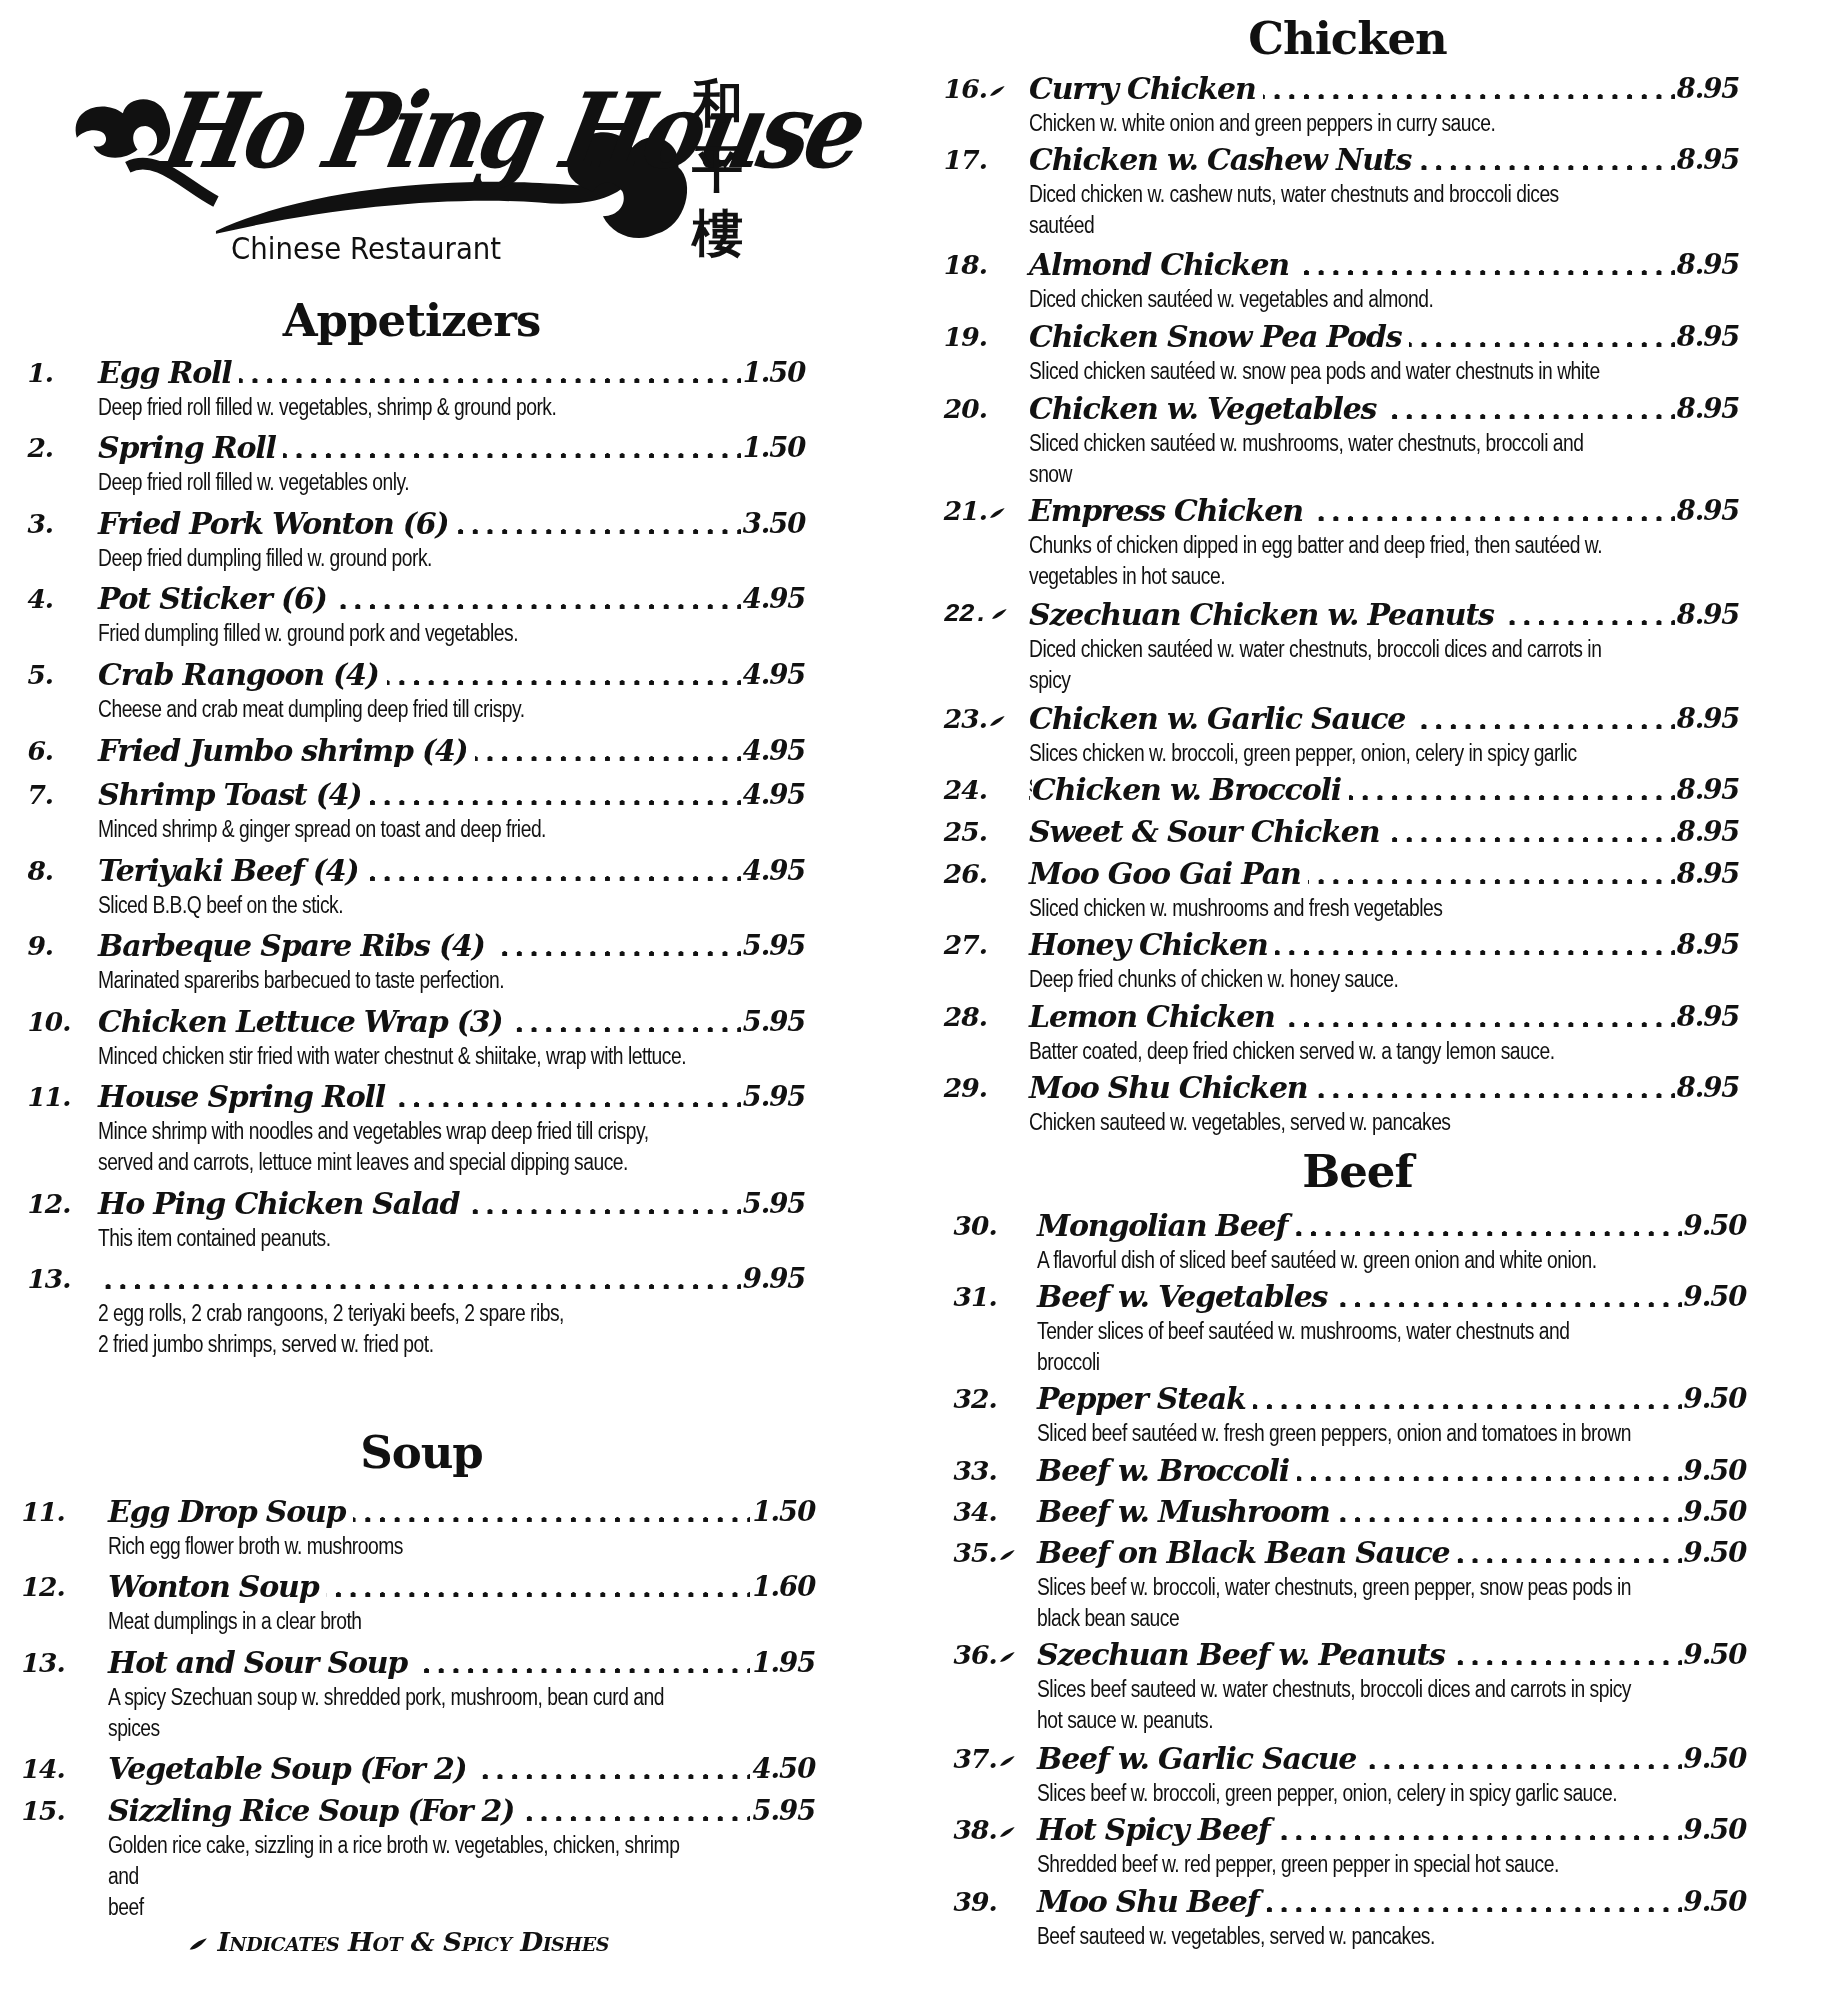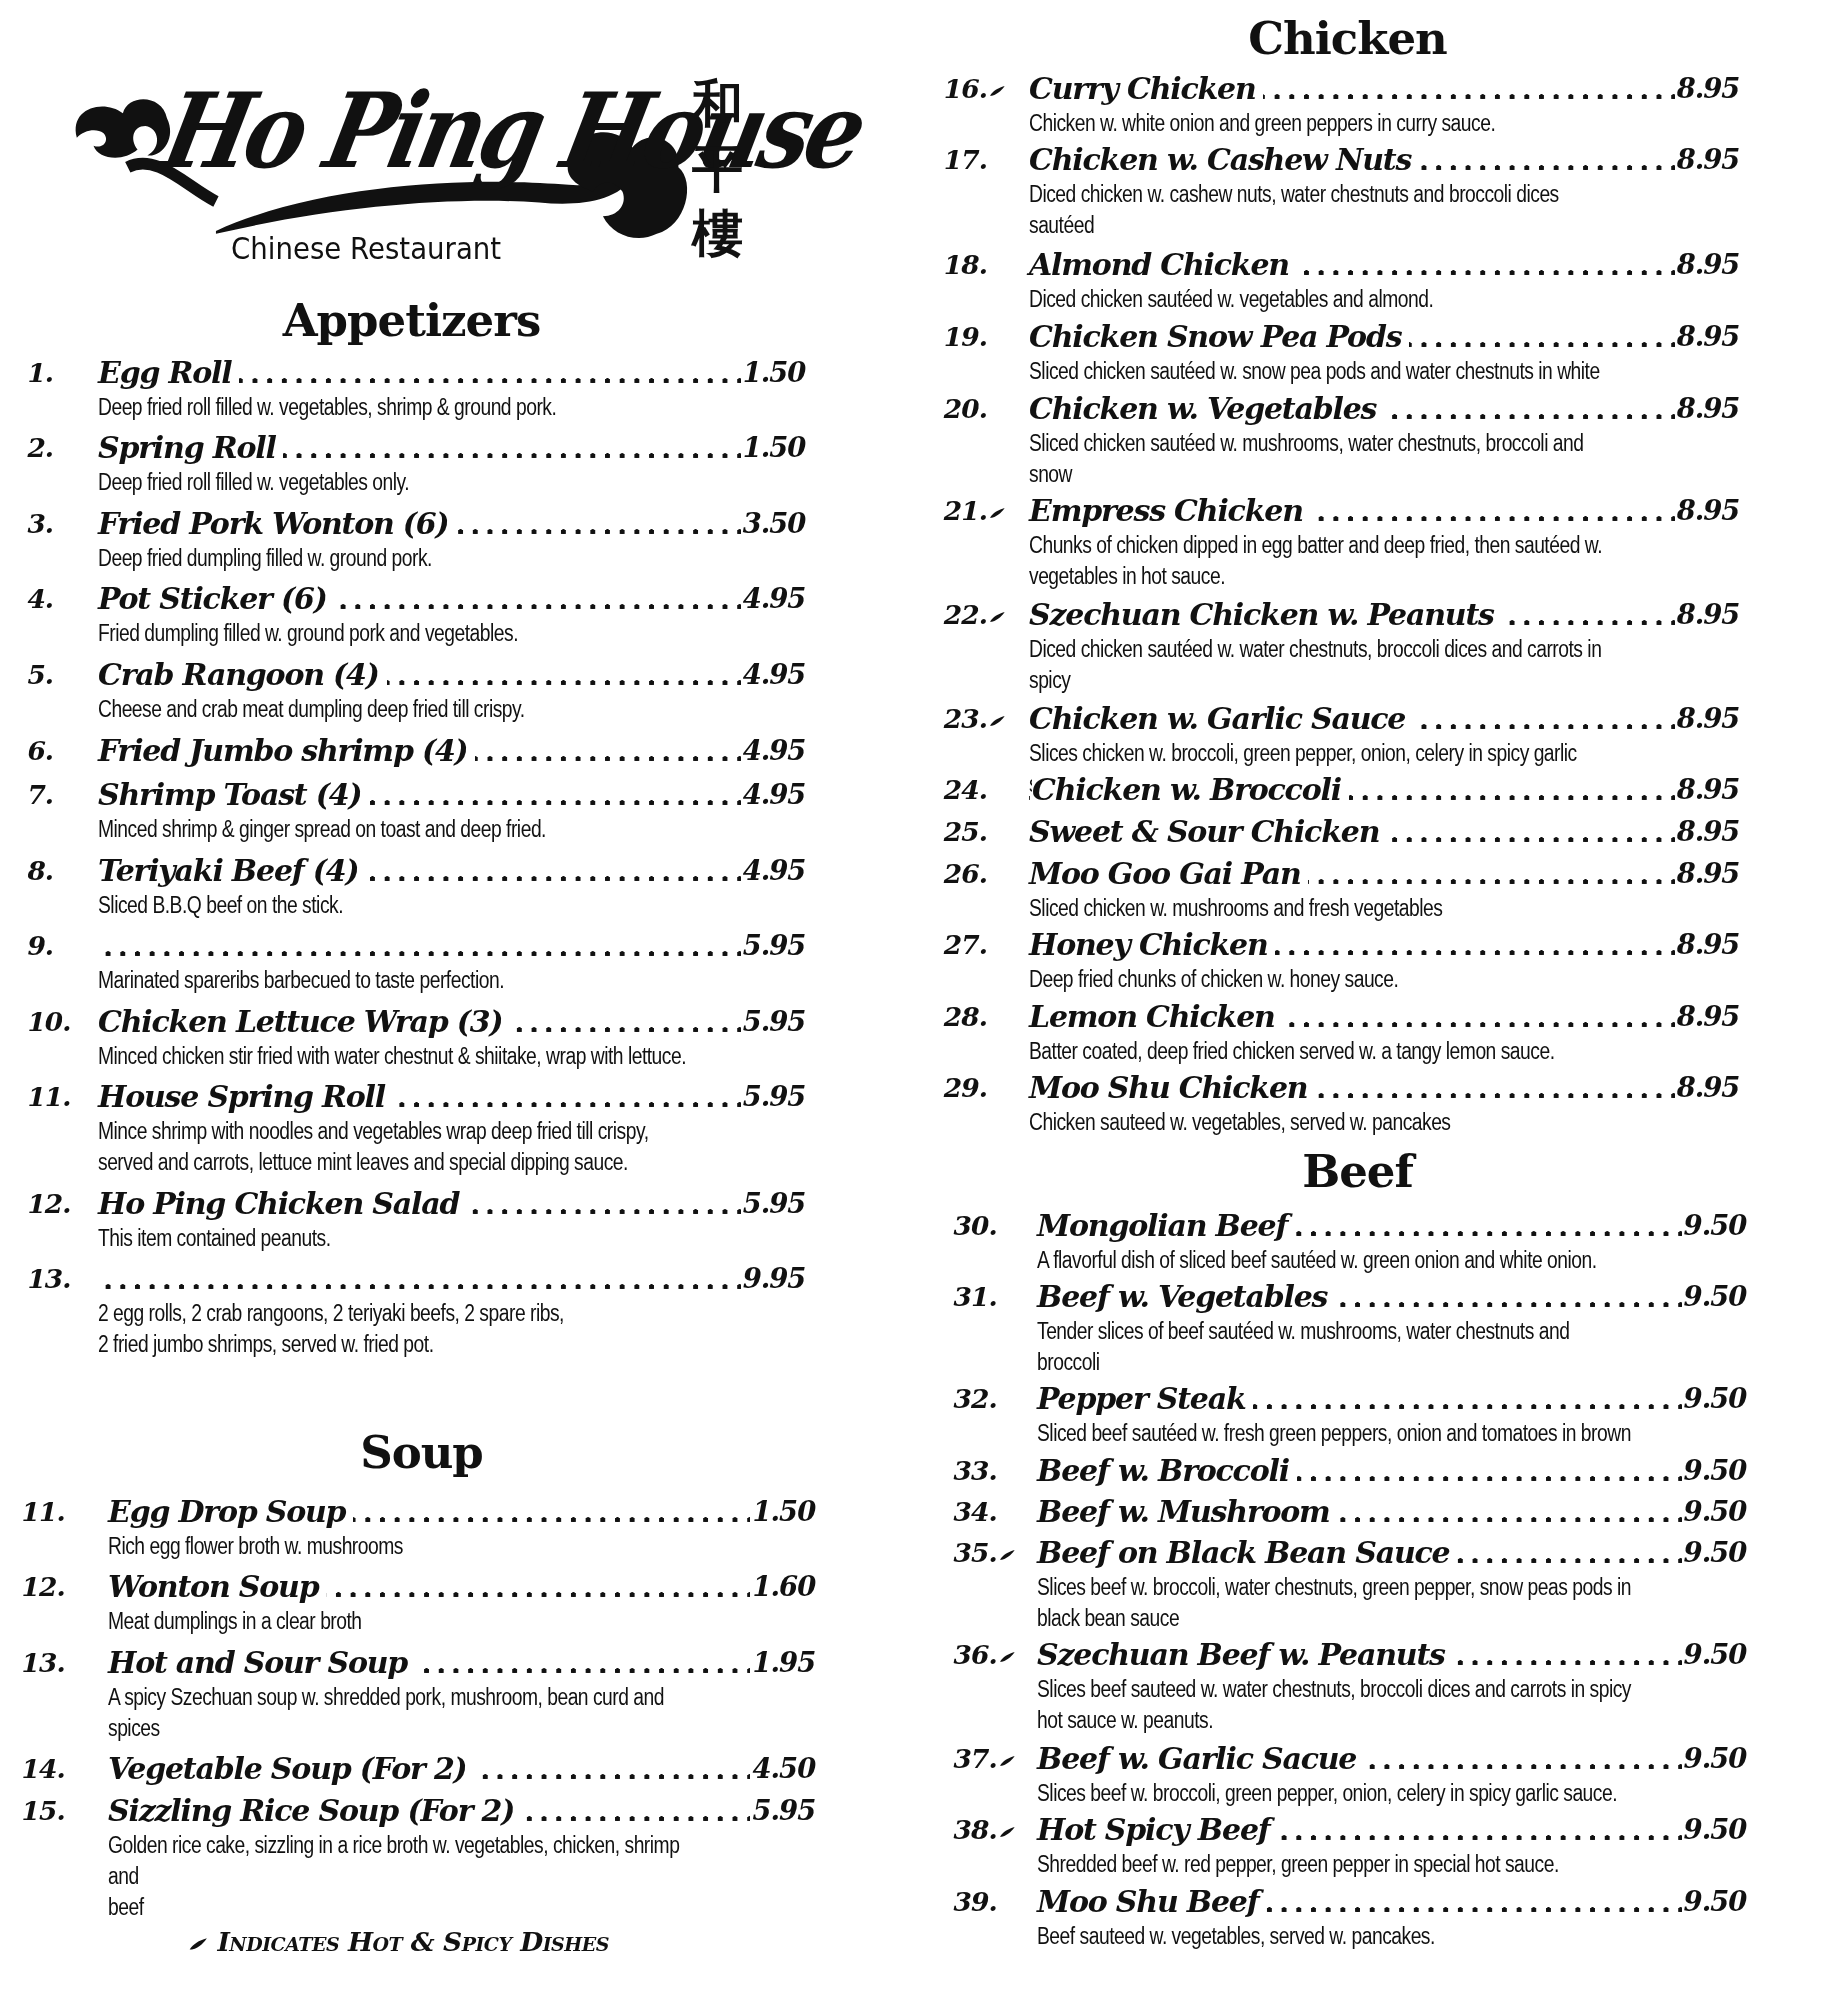--- a/index.html
+++ b/index.html
@@ -122,20 +122,21 @@
           <span class="item-leader" style="left: 98px; width: 649px;"></span>
           <span class="item-name" style="left: 98px;">Teriyaki Beef (4)</span>
           <span class="item-price" style="right: 17.6px;">4.95</span>
         </div>
         <div class="item-desc" style="margin-left: 98px;">Sliced B.B.Q beef on the stick.</div>
       </div>
       <div class="item" style="top: 926px;">
         <div class="item-head">
           <span class="item-num" style="left: 27.4px;"><span>9.</span></span>
           <span class="item-leader" style="left: 98px; width: 649px;"></span>
+          <span class="item-name" style="left: 98px;">Barbeque Spare Ribs (4)</span>
           <span class="item-price" style="right: 17.6px;">5.95</span>
         </div>
         <div class="item-desc" style="margin-left: 98px;">Marinated spareribs barbecued to taste perfection.</div>
       </div>
       <div class="item" style="top: 1002px;">
         <div class="item-head">
           <span class="item-num" style="left: 27.4px;"><span>10.</span></span>
           <span class="item-leader" style="left: 98px; width: 649px;"></span>
           <span class="item-name" style="left: 98px;">Chicken Lettuce Wrap (3)</span>
           <span class="item-price" style="right: 17.6px;">5.95</span>
@@ -288,21 +289,21 @@
             </svg></span>
           <span class="item-leader" style="left: 93px; width: 652px;"></span>
           <span class="item-name" style="left: 93px;">Empress Chicken</span>
           <span class="item-price" style="right: 19.6px;">8.95</span>
         </div>
         <div class="item-desc" style="margin-left: 93px;">Chunks of chicken dipped in egg batter and deep fried, then sautéed w.
 vegetables in hot sauce.</div>
       </div>
       <div class="item" style="top: 595px;">
         <div class="item-head">
-          <span class="item-num" style="left: 7.8px;"><span>22.</span><svg class="spicy-icon" viewBox="0 0 18 12">
+          <span class="item-num" style="left: 7.8px; font-family: Liberation Mono, monospace;"><span>22.</span><svg class="spicy-icon" viewBox="0 0 18 12">
               <path d="M1,11 C4,6 9,3 16,1 C14,4 10,9 3,11 Z" fill="#111"></path>
             </svg></span>
           <span class="item-leader" style="left: 93px; width: 652px;"></span>
           <span class="item-name" style="left: 93px;">Szechuan Chicken w. Peanuts</span>
           <span class="item-price" style="right: 19.6px;">8.95</span>
         </div>
         <div class="item-desc" style="margin-left: 93px;">Diced chicken sautéed w. water chestnuts, broccoli dices and carrots in spicy
 hot sauce w. peanuts.</div>
       </div>
       <div class="item" style="top: 699px;">

